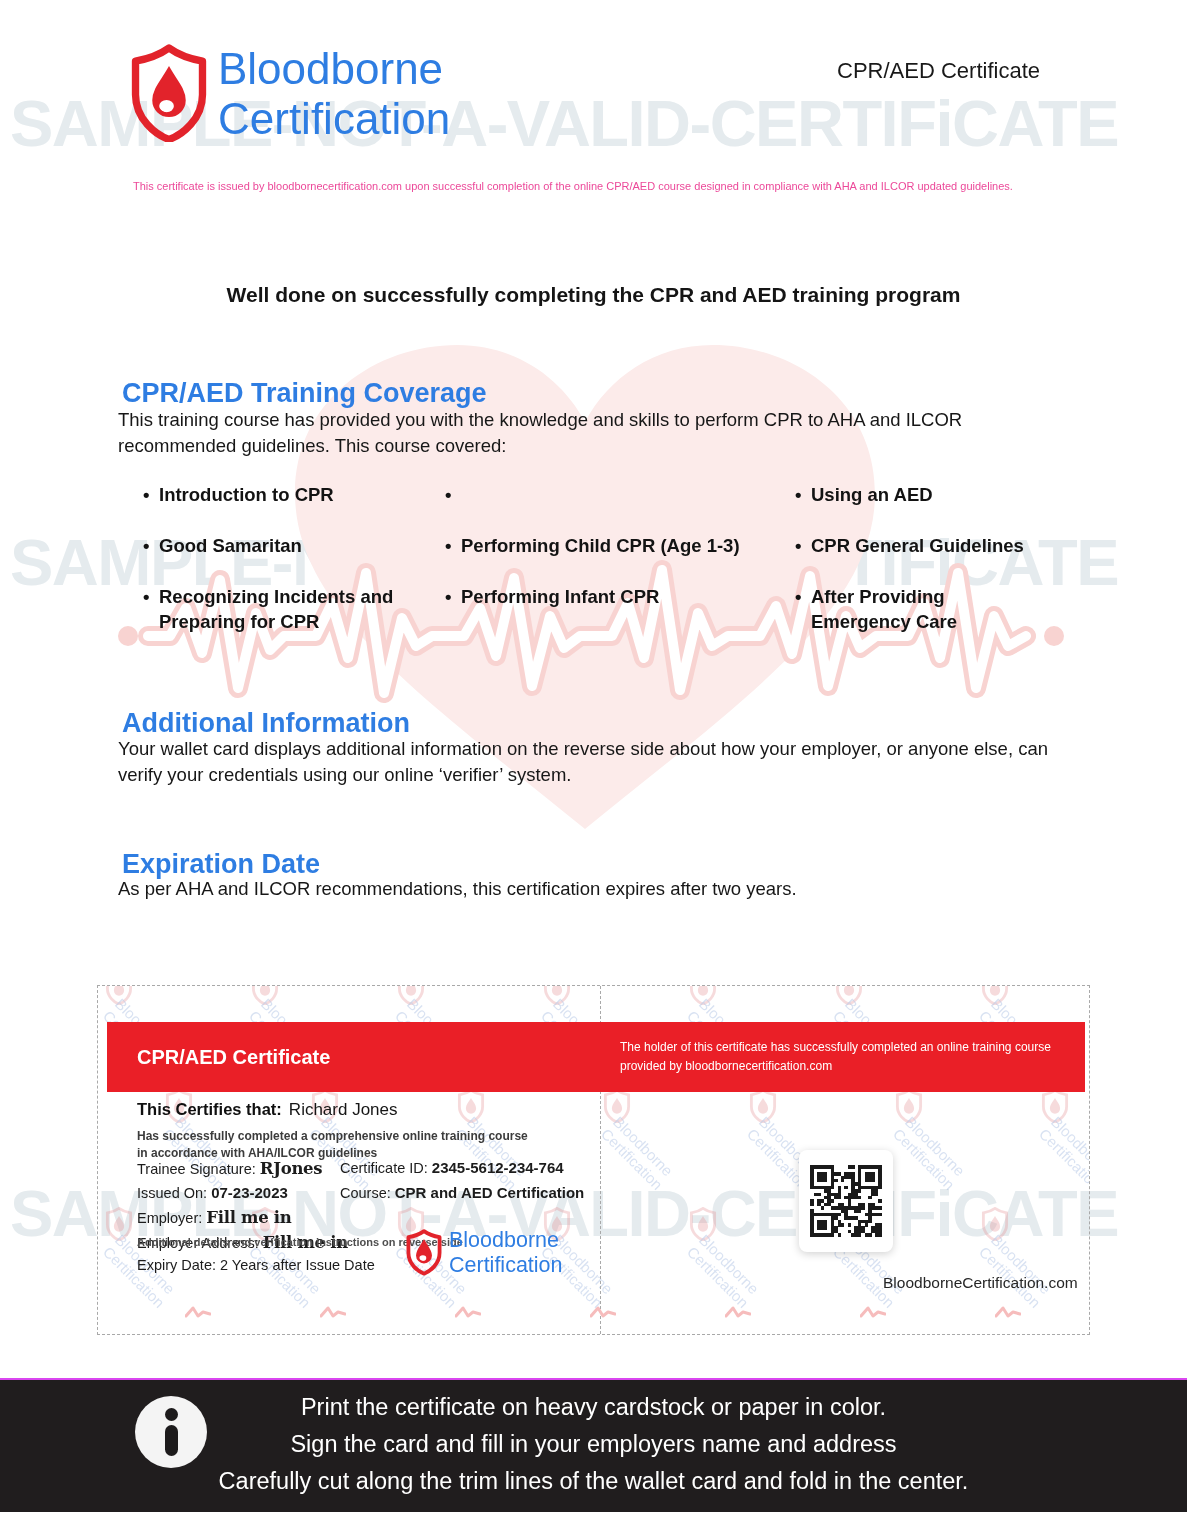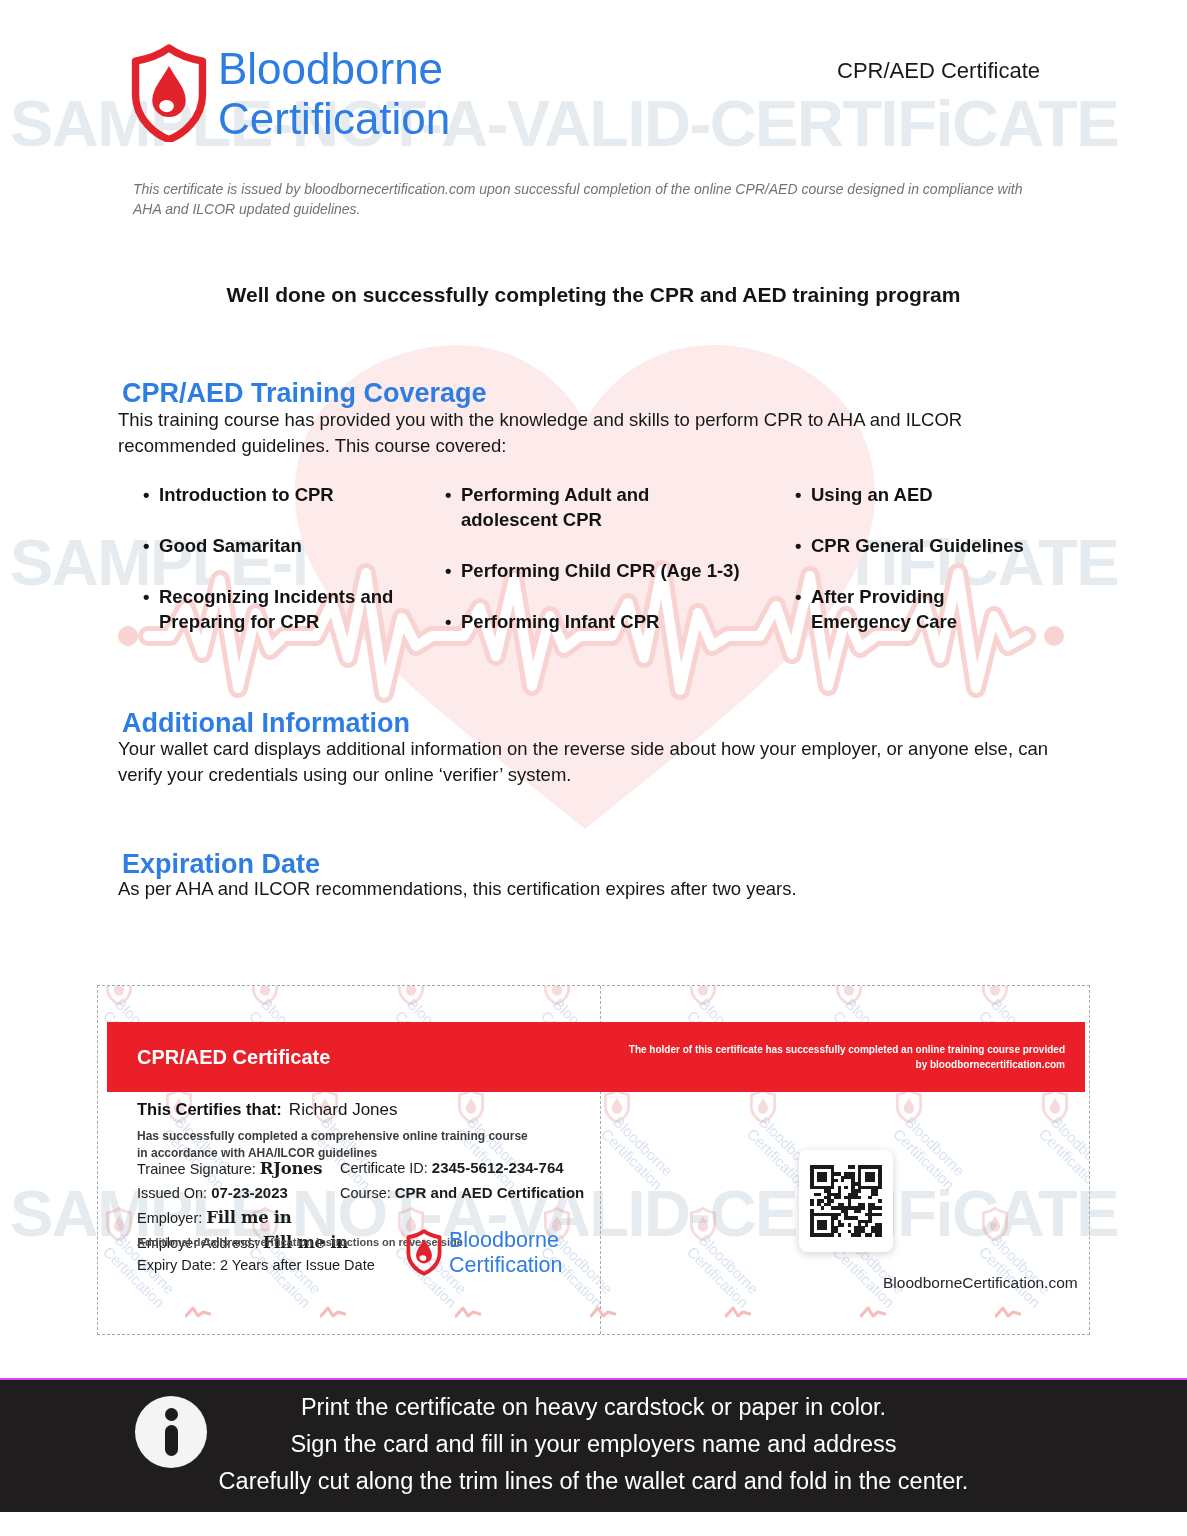--- a/index.html
+++ b/index.html
@@ -12,22 +12,22 @@
   .wm-1{top:86px;} .wm-2{top:525px;} .wm-3{top:1176px;}
 
   .heart-svg{position:absolute;left:295px;top:345px;width:580px;height:495px;z-index:0;}
   .ekg-svg{position:absolute;left:118px;top:558px;width:950px;height:170px;z-index:0;}
 
   
   .logo-shield{position:absolute;left:128px;top:44px;width:82px;height:98px;z-index:2;}
   .brand-text{position:absolute;left:218px;top:44px;font-size:44px;line-height:50px;
               color:var(--brand_blue);z-index:2;}
   .doc-type{position:absolute;top:58px;right:147px;font-size:22px;color:#191919;z-index:2;}
-  .disclaimer{position:absolute;left:133px;top:179px;width:905px;font-style:italic;
-              font-size:14px;line-height:1.45;color:#737373;z-index:2;}
+  .disclaimer{position:absolute;left:133px;top:179px;width:905px;
+              font-size:11px;line-height:1.45;color:#ec4899;z-index:2;}
   .congrats{position:absolute;left:0;top:283px;width:100%;text-align:center;
             font-size:21px;font-weight:600;color:#151515;z-index:2;}
 
   
   .sec-title{position:absolute;left:122px;font-size:27px;font-weight:600;
              color:var(--brand_blue);z-index:2;margin-top:16px;}
   .t-coverage{top:362px;} .t-additional{top:692px;} .t-expiration{top:833px;}
   .para{position:absolute;font-size:18.5px;line-height:1.4;color:#171717;z-index:2;}
   .p-intro{left:118px;top:407px;width:918px;}
   .p-additional{left:118px;top:736px;width:978px;}
@@ -48,21 +48,21 @@
   .diag-shield{position:absolute;left:0;top:0;width:30px;height:34px;}
   .diag-text{position:absolute;left:20px;top:24px;font-size:15px;line-height:17px;
              color:rgba(128,158,212,0.55);white-space:pre;transform:rotate(45deg);
              transform-origin:left top;}
   .mini-ekg{position:absolute;top:1305px;width:26px;height:14px;z-index:1;}
 
   .band{position:absolute;top:1022px;height:70px;background:var(--band_red);z-index:2;}
   .band-left{left:107px;width:493px;}
   .band-left .band-title{margin-left:30px;line-height:70px;font-size:20px;font-weight:700;color:#fff;}
   .band-right{left:600px;width:485px;display:flex;align-items:center;justify-content:center;}
-  .band-right .band-text{width:445px;text-align:right;font-size:10px;font-weight:700;
+  .band-right .band-text{width:445px;text-align:left;font-size:12px;font-weight:400;
                          color:#fff;line-height:1.55;}
 
   .certifies-line{position:absolute;left:137px;top:1100px;z-index:2;font-size:16.5px;}
   .certifies-label{font-weight:700;color:#101010;}
   .holder-name{font-size:17px;margin-left:7px;color:#161616;}
   .cert-sub{position:absolute;left:137px;top:1128px;font-size:12px;font-weight:600;
             color:#3c3c3c;line-height:1.4;white-space:pre-line;z-index:2;}
   .fields-col{position:absolute;top:1159px;z-index:2;}
   .fields-left{left:137px;} .fields-right{left:340px;}
   .frow{height:24.5px;font-size:14.5px;color:#1c1c1c;white-space:nowrap;}
@@ -143,22 +143,20 @@
       </div>
     <div class="bullet-item">
         <span class="bullet-dot">•</span>
         <span class="li-text">Recognizing Incidents and
 Preparing for CPR</span>
       </div>
   </div>
   <div class="bullet-col col-2">
     <div class="bullet-item">
         <span class="bullet-dot">•</span>
-        <span class="li-text">Performing Adult and
-adolescent CPR</span>
       </div>
     <div class="bullet-item">
         <span class="bullet-dot">•</span>
         <span class="li-text">Performing Child CPR (Age 1-3)</span>
       </div>
     <div class="bullet-item">
         <span class="bullet-dot">•</span>
         <span class="li-text">Performing Infant CPR</span>
       </div>
   </div>

